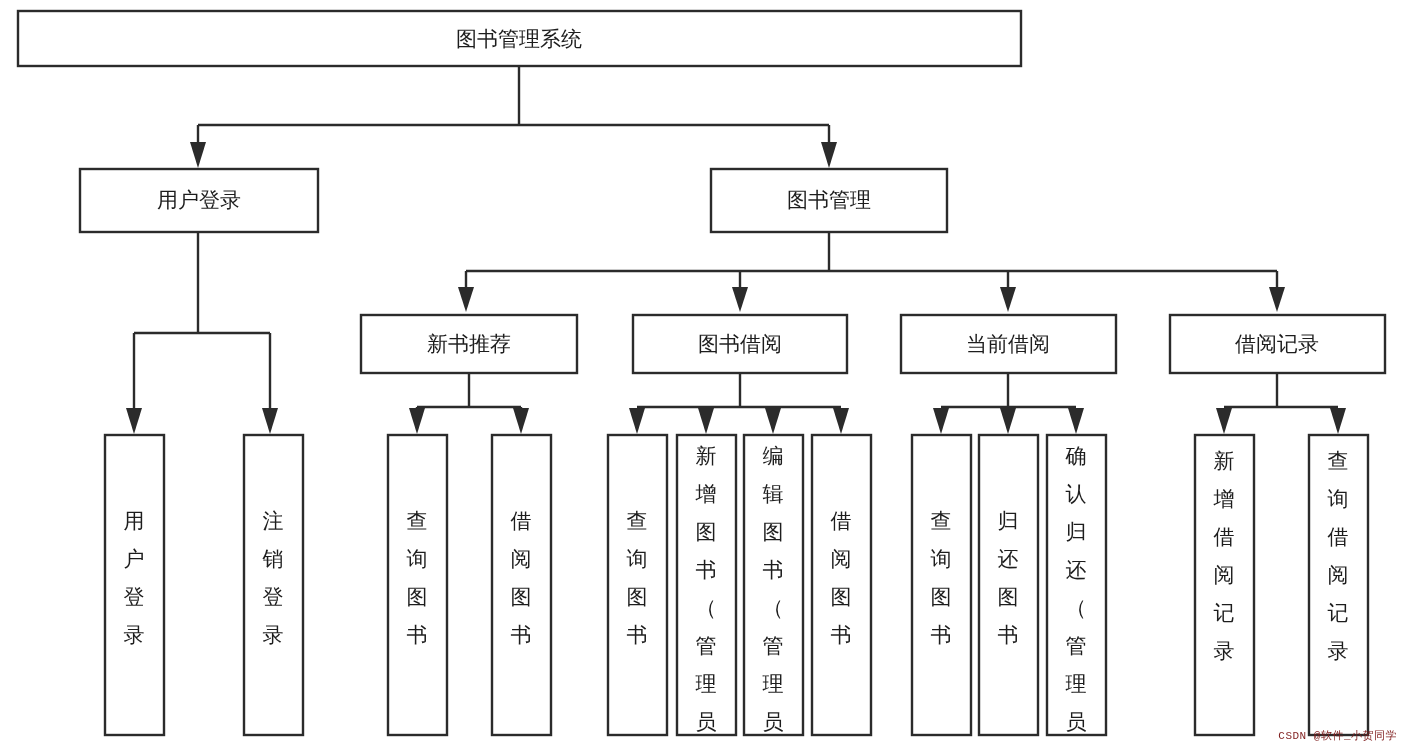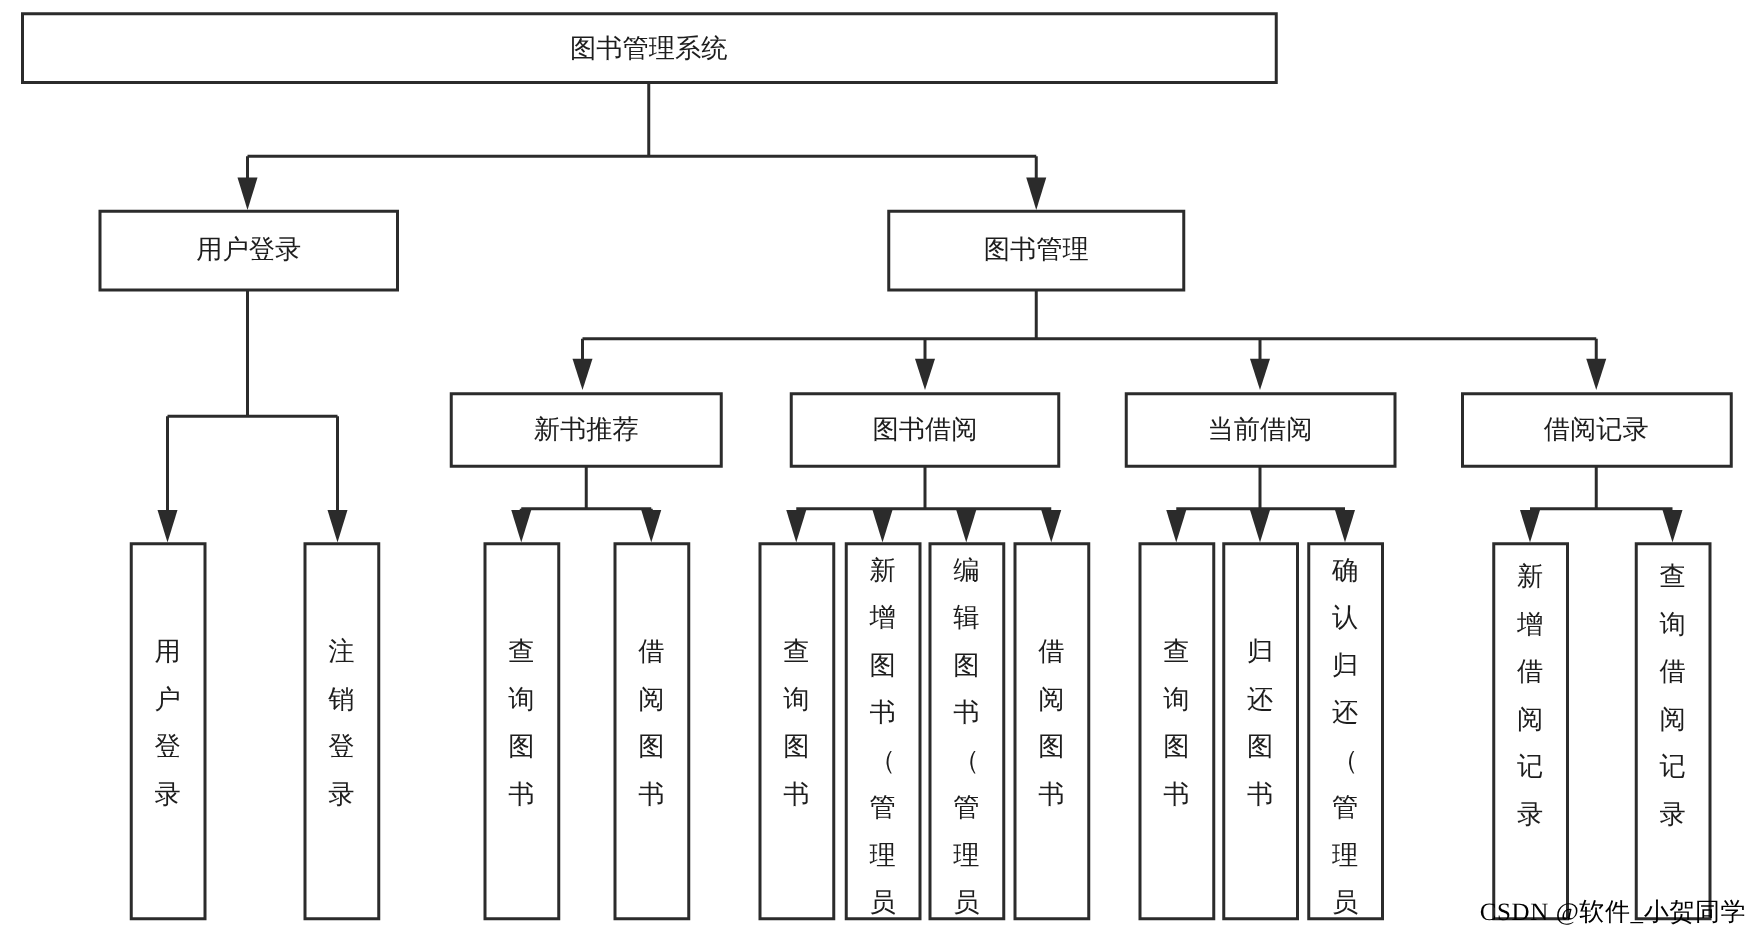--- a/index.html
+++ b/index.html
@@ -52,23 +52,23 @@
   .node-label-v {
     font-family: "DejaVu Sans", "Liberation Sans", sans-serif;
     font-size: 21px;
     fill: #1d1d1d;
     text-anchor: middle;
   }
   .watermark-text {
     position: absolute;
     right: 8px;
     bottom: 4px;
-    font-family: Liberation Serif, serif;
-    font-size: 20px;
-    color: #000000;
+    font-family: Liberation Mono, monospace;
+    font-size: 11px;
+    color: #7f1d1d;
     white-space: nowrap;
     letter-spacing: 0.5px;
   }
 </style>
 </head>
 <body>
 
 <div id="diagram-root">
 
   <svg class="diagram-canvas" viewBox="0 0 1405 747">

